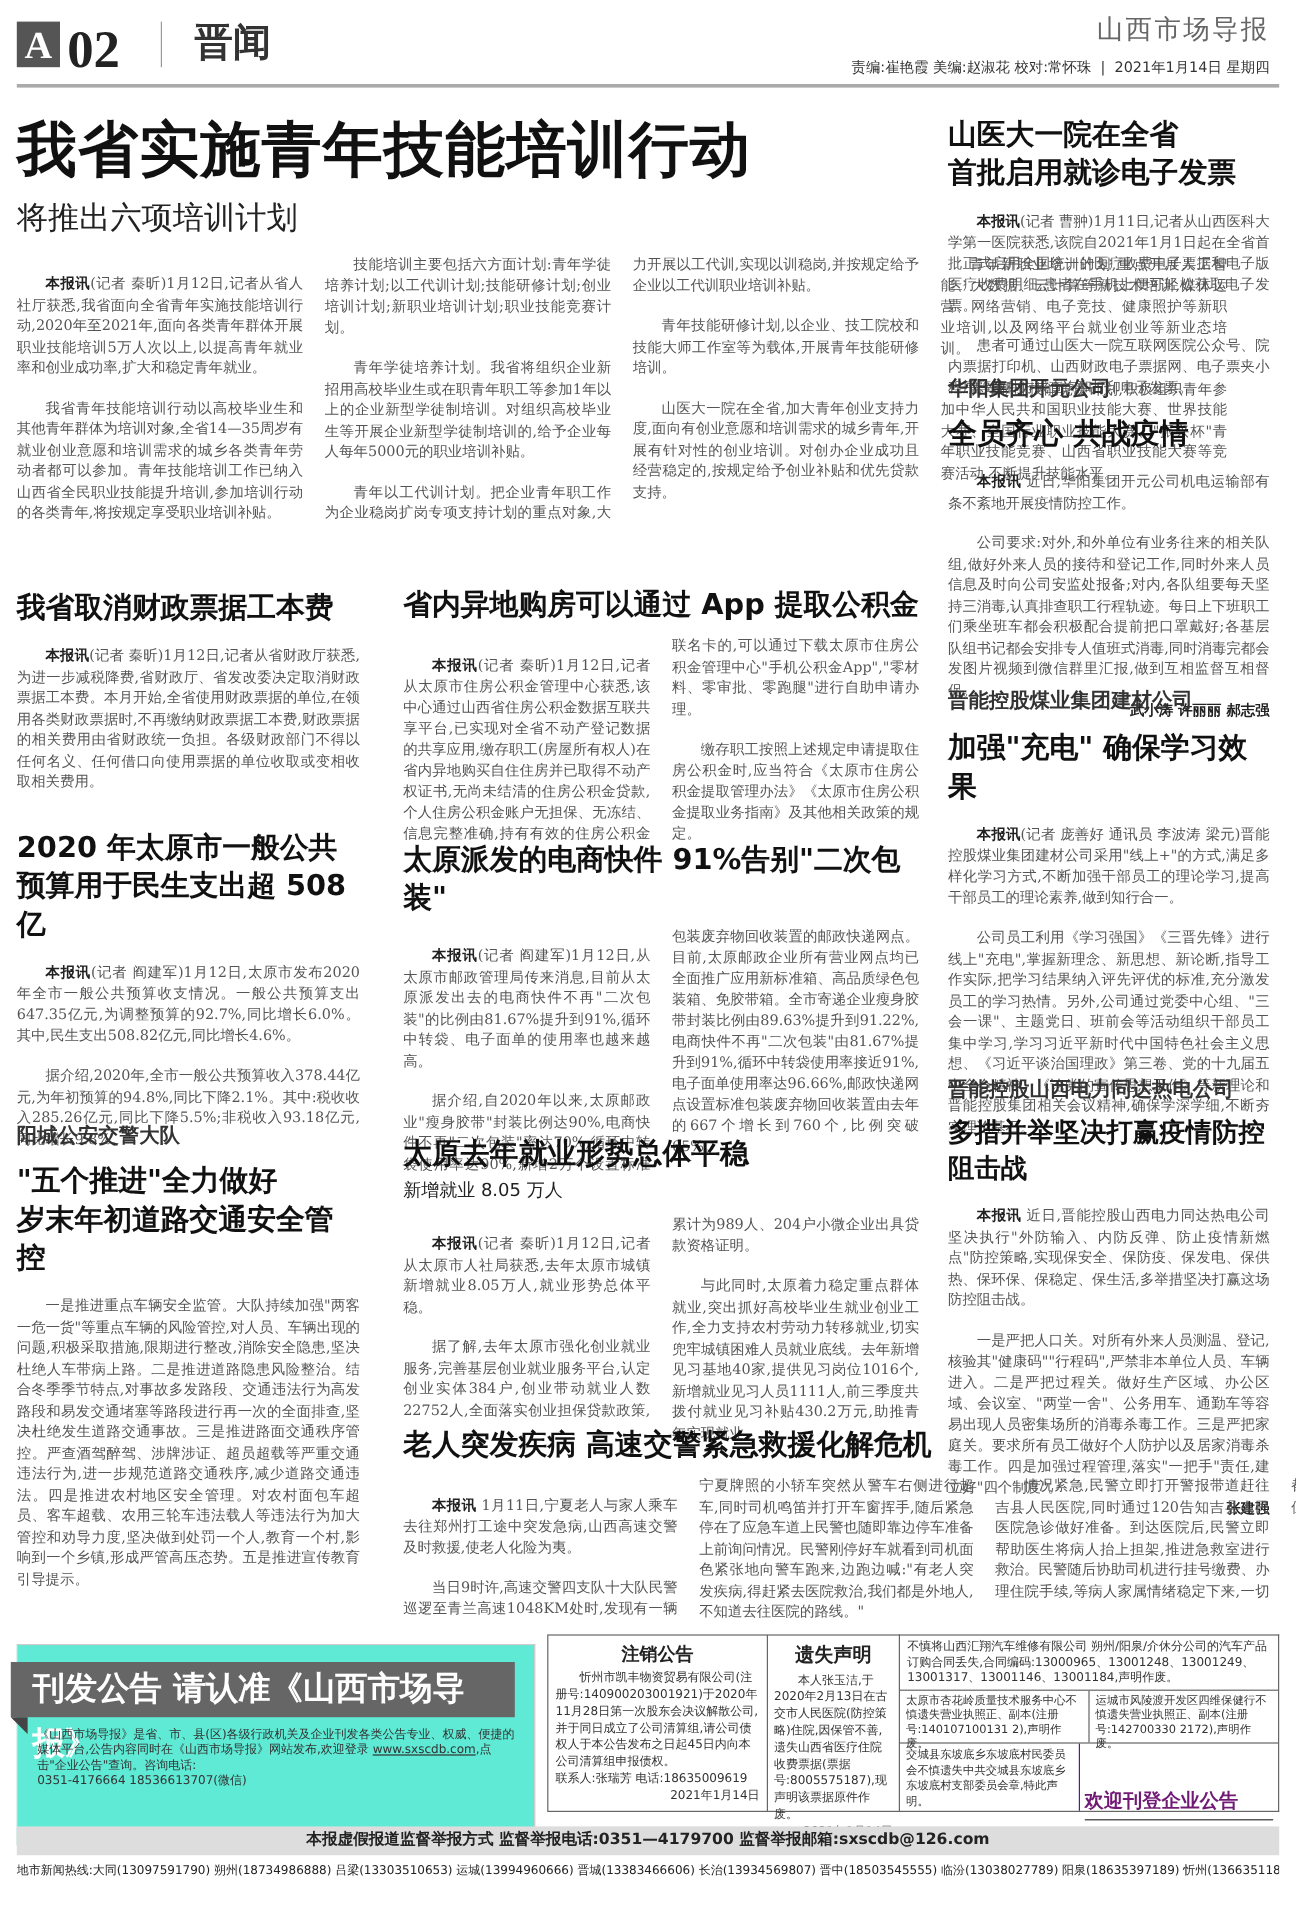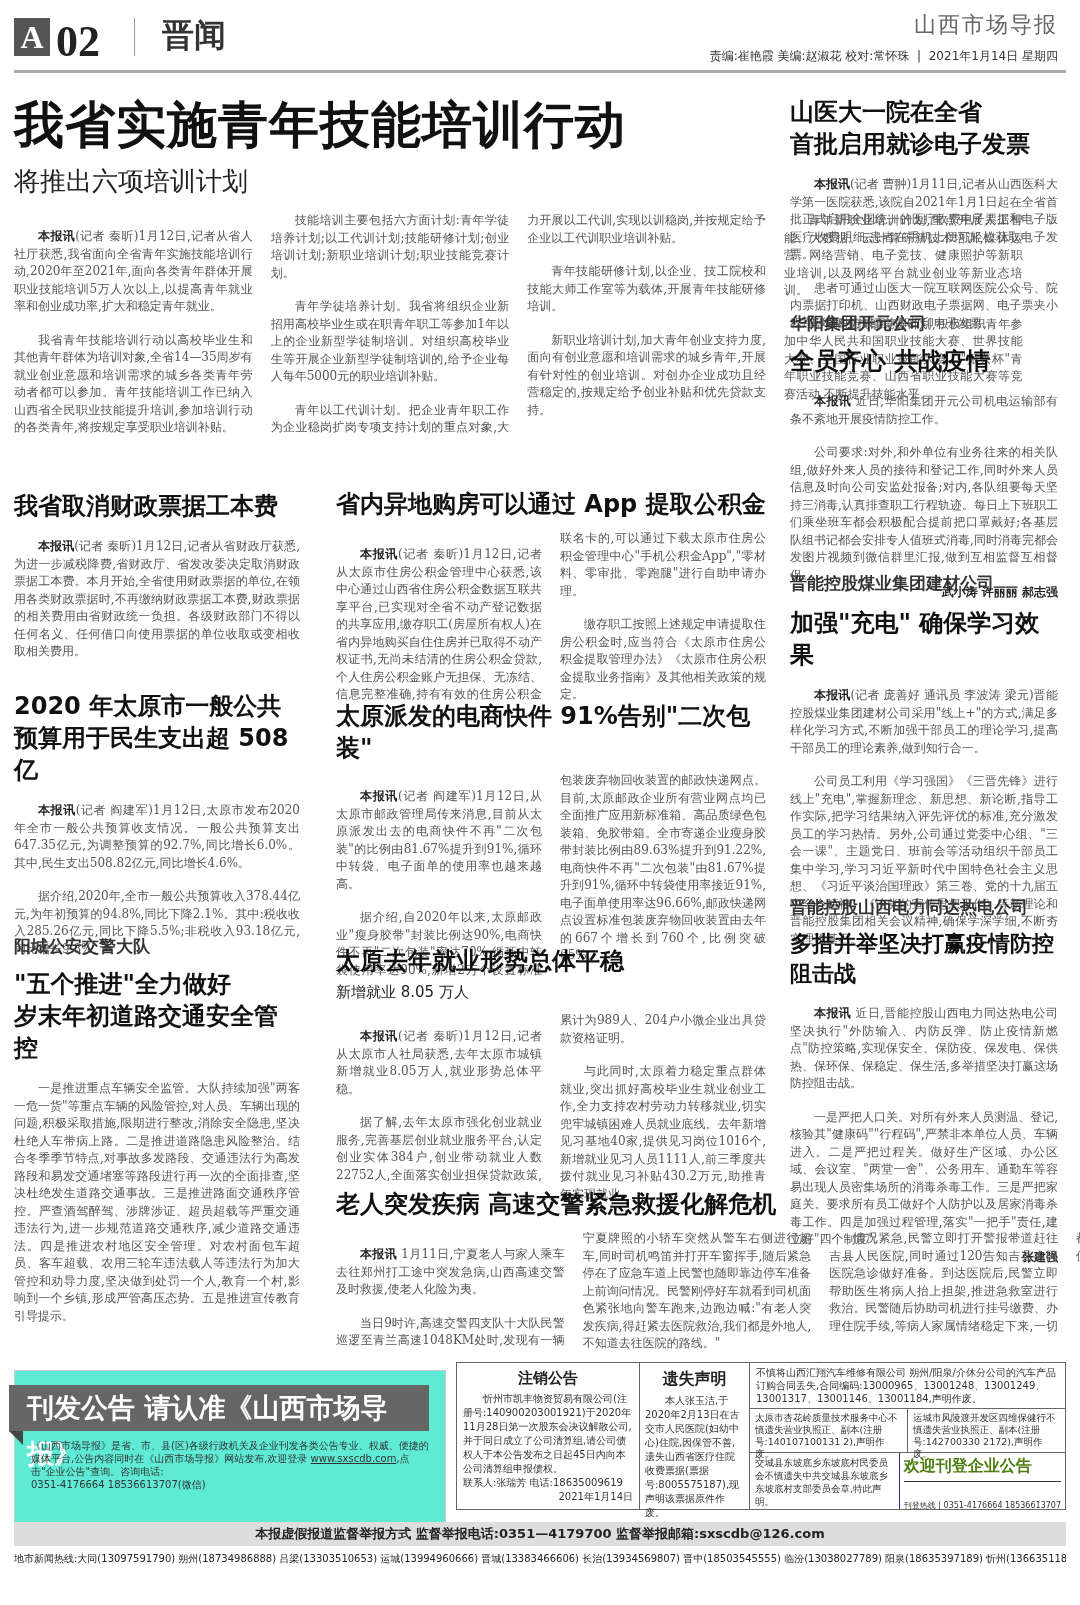--- a/index.html
+++ b/index.html
@@ -51,21 +51,21 @@
 
 <div class="abs sans h-xl" style="left:14px;top:92px;">我省实施青年技能培训行动</div>
 <div class="abs sans sub" style="left:14px;top:164px;">将推出六项培训计划</div>
 <div class="abs body col3" style="left:14px;top:212px;width:752px;height:240px;">
   <p><span class="lead sans">本报讯</span><span>(记者 秦昕)</span><span>1月12日,记者从省人社厅获悉,我省面向全省青年实施技能培训行动,2020年至2021年,面向各类青年群体开展职业技能培训5万人次以上,以提高青年就业率和创业成功率,扩大和稳定青年就业。</span></p>
   <p>我省青年技能培训行动以高校毕业生和其他青年群体为培训对象,全省14—35周岁有就业创业意愿和培训需求的城乡各类青年劳动者都可以参加。青年技能培训工作已纳入山西省全民职业技能提升培训,参加培训行动的各类青年,将按规定享受职业培训补贴。</p>
   <p>技能培训主要包括六方面计划:青年学徒培养计划;以工代训计划;技能研修计划;创业培训计划;新职业培训计划;职业技能竞赛计划。</p>
   <p>青年学徒培养计划。我省将组织企业新招用高校毕业生或在职青年职工等参加1年以上的企业新型学徒制培训。对组织高校毕业生等开展企业新型学徒制培训的,给予企业每人每年5000元的职业培训补贴。</p>
   <p>青年以工代训计划。把企业青年职工作为企业稳岗扩岗专项支持计划的重点对象,大力开展以工代训,实现以训稳岗,并按规定给予企业以工代训职业培训补贴。</p>
   <p>青年技能研修计划,以企业、技工院校和技能大师工作室等为载体,开展青年技能研修培训。</p>
-  <p>新职业培训计划,加大青年创业支持力度,面向有创业意愿和培训需求的城乡青年,开展有针对性的创业培训。对创办企业成功且经营稳定的,按规定给予创业补贴和优先贷款支持。</p>
+  <p>山医大一院在全省,加大青年创业支持力度,面向有创业意愿和培训需求的城乡青年,开展有针对性的创业培训。对创办企业成功且经营稳定的,按规定给予创业补贴和优先贷款支持。</p>
   <p>青年新职业培训计划,重点开展人工智能、大数据、云计算等新技术培训,媒体运营、网络营销、电子竞技、健康照护等新职业培训,以及网络平台就业创业等新业态培训。</p>
   <p>青年职业技能竞赛计划,积极组织青年参加中华人民共和国职业技能大赛、世界技能大赛、全国行业职业技能大赛、"振兴杯"青年职业技能竞赛、山西省职业技能大赛等竞赛活动,不断提升技能水平。</p>
 </div>
 
 <div class="abs" style="left:790px;top:96px;width:268px;">
   <div class="sans h-l">山医大一院在全省</div>
   <div class="sans h-l">首批启用就诊电子发票</div>
   <div class="body" style="margin-top:12px;">
     <p><span class="lead sans">本报讯</span><span>(记者 曹翀)</span><span>1月11日,记者从山西医科大学第一医院获悉,该院自2021年1月1日起在全省首批正式启用全国统一的医疗收费电子票据和电子版医疗收费明细,患者在手机上便可轻松获取电子发票。</span></p>
     <p>患者可通过山医大一院互联网医院公众号、院内票据打印机、山西财政电子票据网、电子票夹小程序等多种方式查询和打印电子发票。</p>
@@ -172,32 +172,32 @@
 </div>
 
 <div class="abs notice" style="left:456px;width:184px;padding:2px 6px;">
   <h4>注销公告</h4>
   <div style="text-indent:2em;line-height:14px;">忻州市凯丰物资贸易有限公司(注册号:140900203001921)于2020年11月28日第一次股东会决议解散公司,并于同日成立了公司清算组,请公司债权人于本公告发布之日起45日内向本公司清算组申报债权。</div>
   <div style="line-height:14px;">联系人:张瑞芳  电话:18635009619</div>
   <div style="text-align:right;line-height:14px;">2021年1月14日</div>
 </div>
 <div class="abs notice" style="left:640px;width:110px;padding:2px 5px;border-left:none;">
   <h4 style="font-size:16px;">遗失声明</h4>
-  <div style="text-indent:2em;line-height:14px;font-size:10px;">本人张玉洁,于2020年2月13日在古交市人民医院(妇幼中心)住院,因保管不善,遗失山西省医疗住院收费票据(票据号:8005575187),现声明该票据原件作废。</div>
+  <div style="text-indent:2em;line-height:14px;font-size:10px;">本人张玉洁,于2020年2月13日在古交市人民医院(防控策略)住院,因保管不善,遗失山西省医疗住院收费票据(票据号:8005575187),现声明该票据原件作废。</div>
   <div style="text-align:right;line-height:14px;">2021年1月14日</div>
 </div>
 <div class="abs notice" style="left:750px;width:316px;border-left:none;">
   <div style="padding:3px 6px;border-bottom:1px solid #666;line-height:13px;height:46px;">不慎将山西汇翔汽车维修有限公司 朔州/阳泉/介休分公司的汽车产品订购合同丢失,合同编码:13000965、13001248、13001249、13001317、13001146、13001184,声明作废。</div>
   <div style="display:flex;border-bottom:1px solid #666;height:44px;">
     <div style="flex:1;padding:3px 5px;border-right:1px solid #666;line-height:12px;font-size:9.5px;">太原市杏花岭质量技术服务中心不慎遗失营业执照正、副本(注册号:140107100131 2),声明作废。</div>
     <div style="flex:1;padding:3px 5px;line-height:12px;font-size:9.5px;">运城市风陵渡开发区四维保健行不慎遗失营业执照正、副本(注册号:142700330 2172),声明作废。</div>
   </div>
   <div style="display:flex;height:56px;">
     <div style="flex:1;padding:3px 5px;border-right:1px solid #4c1d95;line-height:13px;font-size:9.5px;">交城县东坡底乡东坡底村民委员会不慎遗失中共交城县东坡底乡东坡底村支部委员会章,特此声明。</div>
     <div style="flex:1;padding:3px 4px;">
-      <div style="font-size:16px;font-weight:bold;color:#4d7c0f;white-space:nowrap;">欢迎刊登企业公告</div>
+      <div style="font-size:16px;font-weight:bold;color:#701a75;white-space:nowrap;margin-top:35px;">欢迎刊登企业公告</div>
       <div style="font-size:8px;margin-top:4px;white-space:nowrap;border-top:1px solid #333;padding-top:18px;">刊登热线 | 0351-4176664  18536613707</div>
     </div>
   </div>
 </div>
 
 <div class="abs footer-bar">本报虚假报道监督举报方式   监督举报电话:0351—4179700     监督举报邮箱:sxscdb@126.com</div>
 <div class="abs footer-line">地市新闻热线:大同(13097591790) 朔州(18734986888) 吕梁(13303510653) 运城(13994960666) 晋城(13383466606) 长治(13934569807) 晋中(18503545555) 临汾(13038027789) 阳泉(18635397189) 忻州(13663511818)</div>
 
 </body></html>

